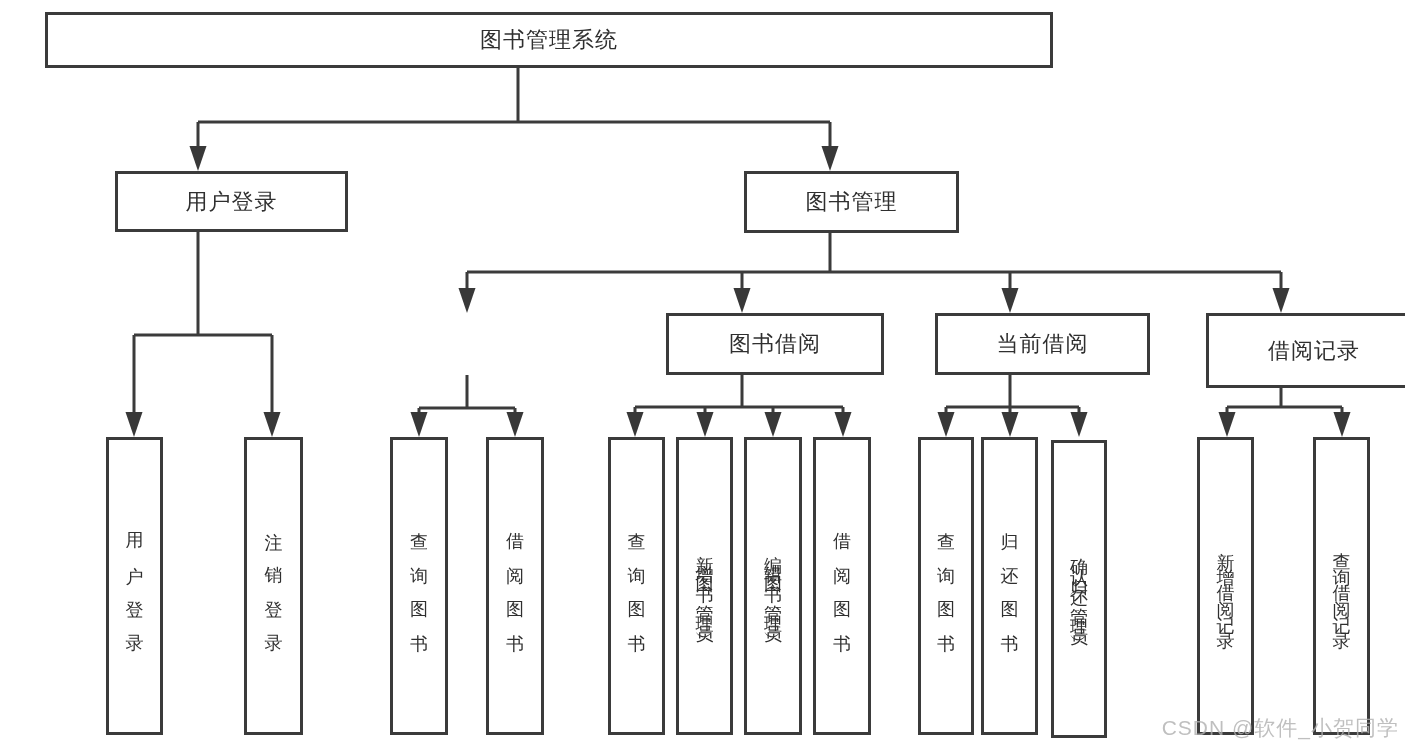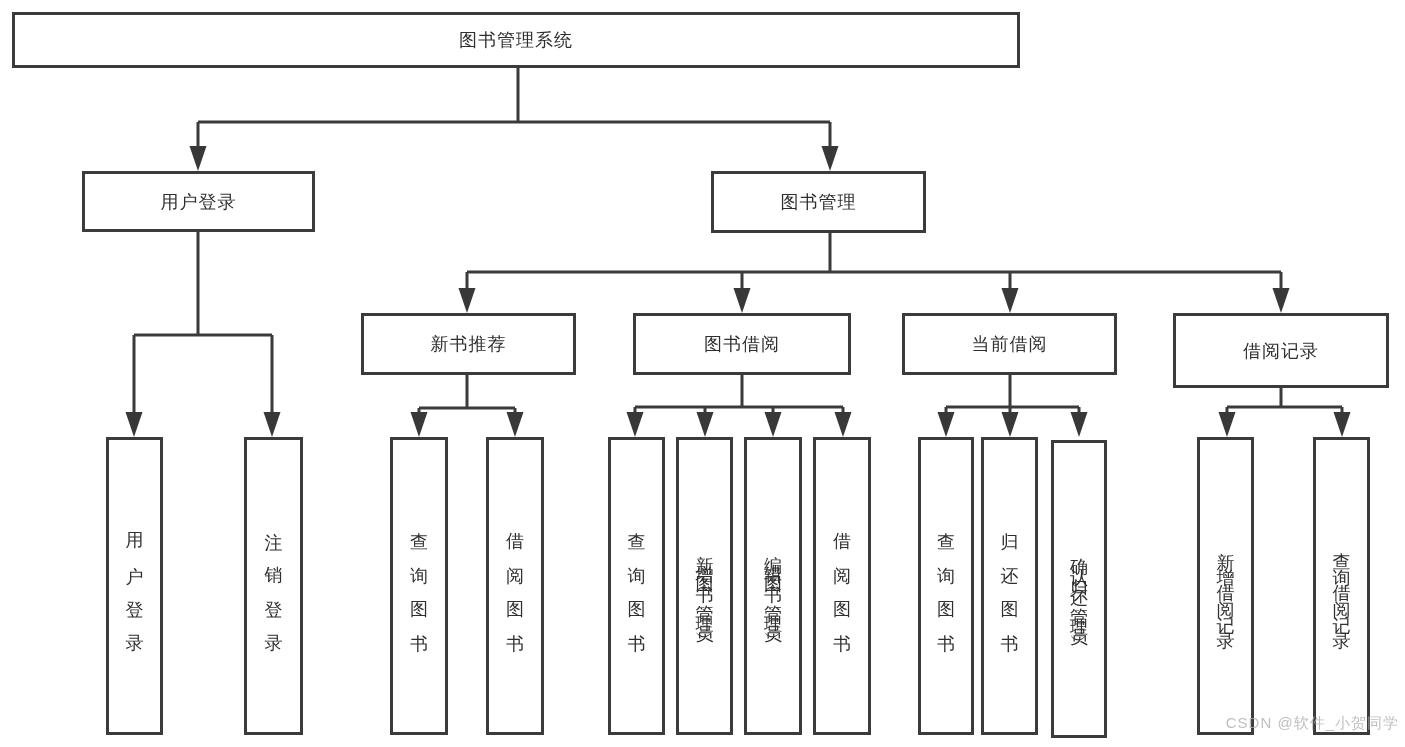--- a/index.html
+++ b/index.html
@@ -15,35 +15,35 @@
     position:absolute;
     box-sizing:border-box;
     border:3px solid #3b3b3b;
     background:#ffffff;
     display:flex;
     align-items:center;
     justify-content:center;
     color:#2f2f2f;
     z-index:2;
   }
-  .node{font-size:18px;letter-spacing:1px;}
+  .node{font-size:22px;letter-spacing:1px;margin-left:33px;}
   .leaf span{
     writing-mode:vertical-rl;
     text-orientation:mixed;
     font-size:18px;
     line-height:1;
     white-space:nowrap;
   }
   .sp-wide  span{letter-spacing:34px;}
   .sp-mid   span{letter-spacing:16px;}
   .sp-tight span{letter-spacing:10px;}
   #watermark{
     position:absolute;
     right:6px;top:714px;
-    font-size:15px;
+    font-size:21px;
     color:#b0b0b0;
     opacity:.8;
     z-index:10;
     letter-spacing:1px;
   }
 </style>
 </head>
 <body>
 
 <div id="stage">
@@ -92,23 +92,20 @@
     <span>图书管理系统</span>
   </div>
 
   <div class="box node" style="left:82px;top:171px;width:233px;height:61px">
     <span>用户登录</span>
   </div>
   <div class="box node" style="left:711px;top:171px;width:215px;height:62px">
     <span>图书管理</span>
   </div>
 
-  <div class="box node" style="left:361px;top:313px;width:215px;height:62px">
-    <span>新书推荐</span>
-  </div>
   <div class="box node" style="left:633px;top:313px;width:218px;height:62px">
     <span>图书借阅</span>
   </div>
   <div class="box node" style="left:902px;top:313px;width:215px;height:62px">
     <span>当前借阅</span>
   </div>
   <div class="box node" style="left:1173px;top:313px;width:216px;height:75px">
     <span>借阅记录</span>
   </div>
 

